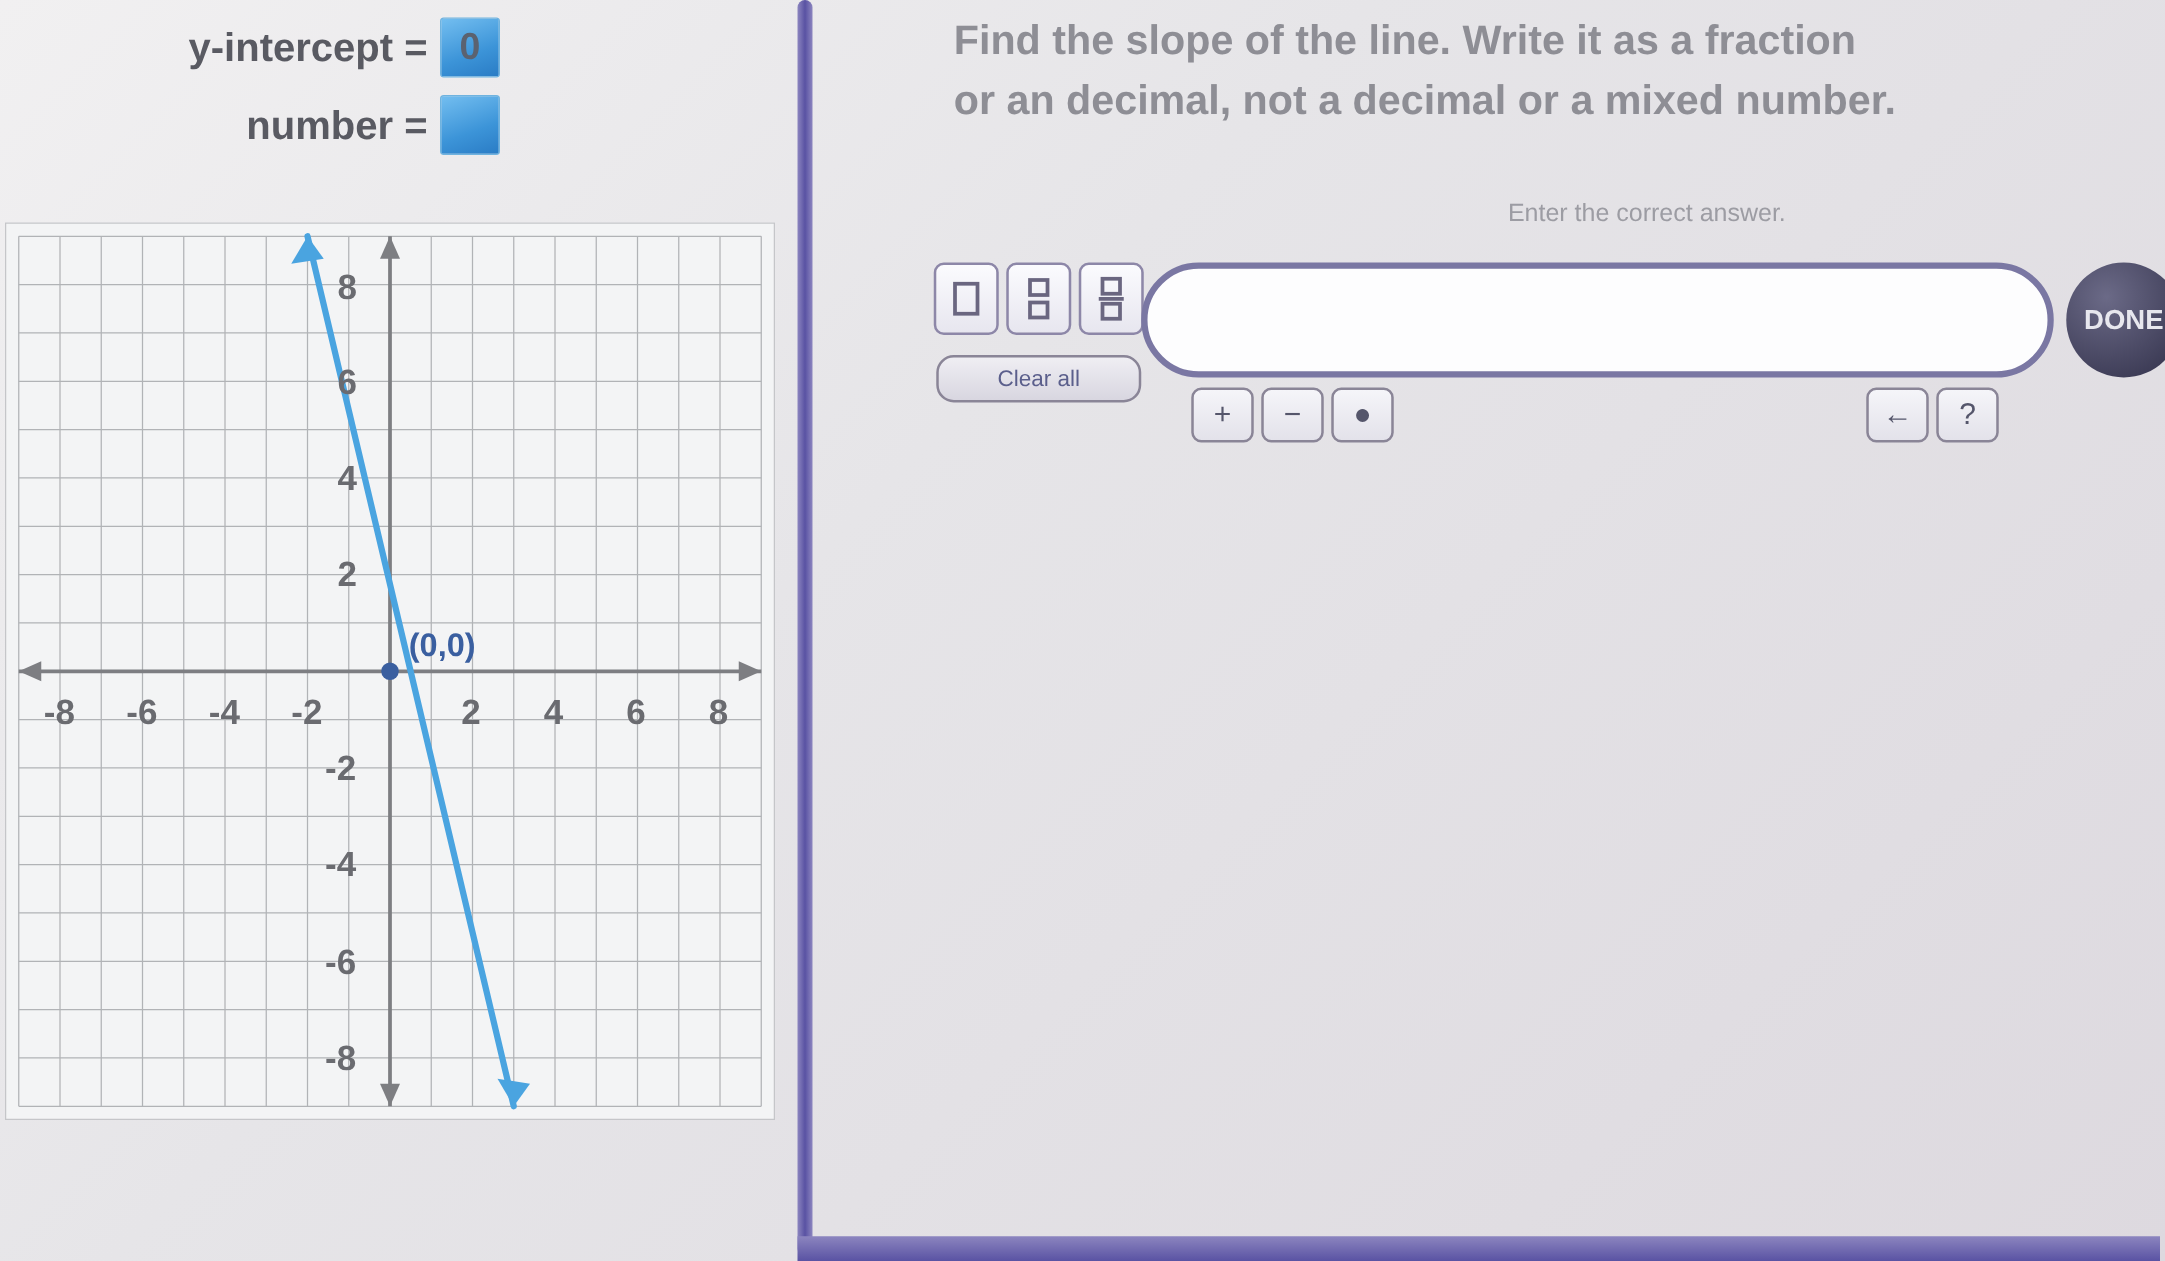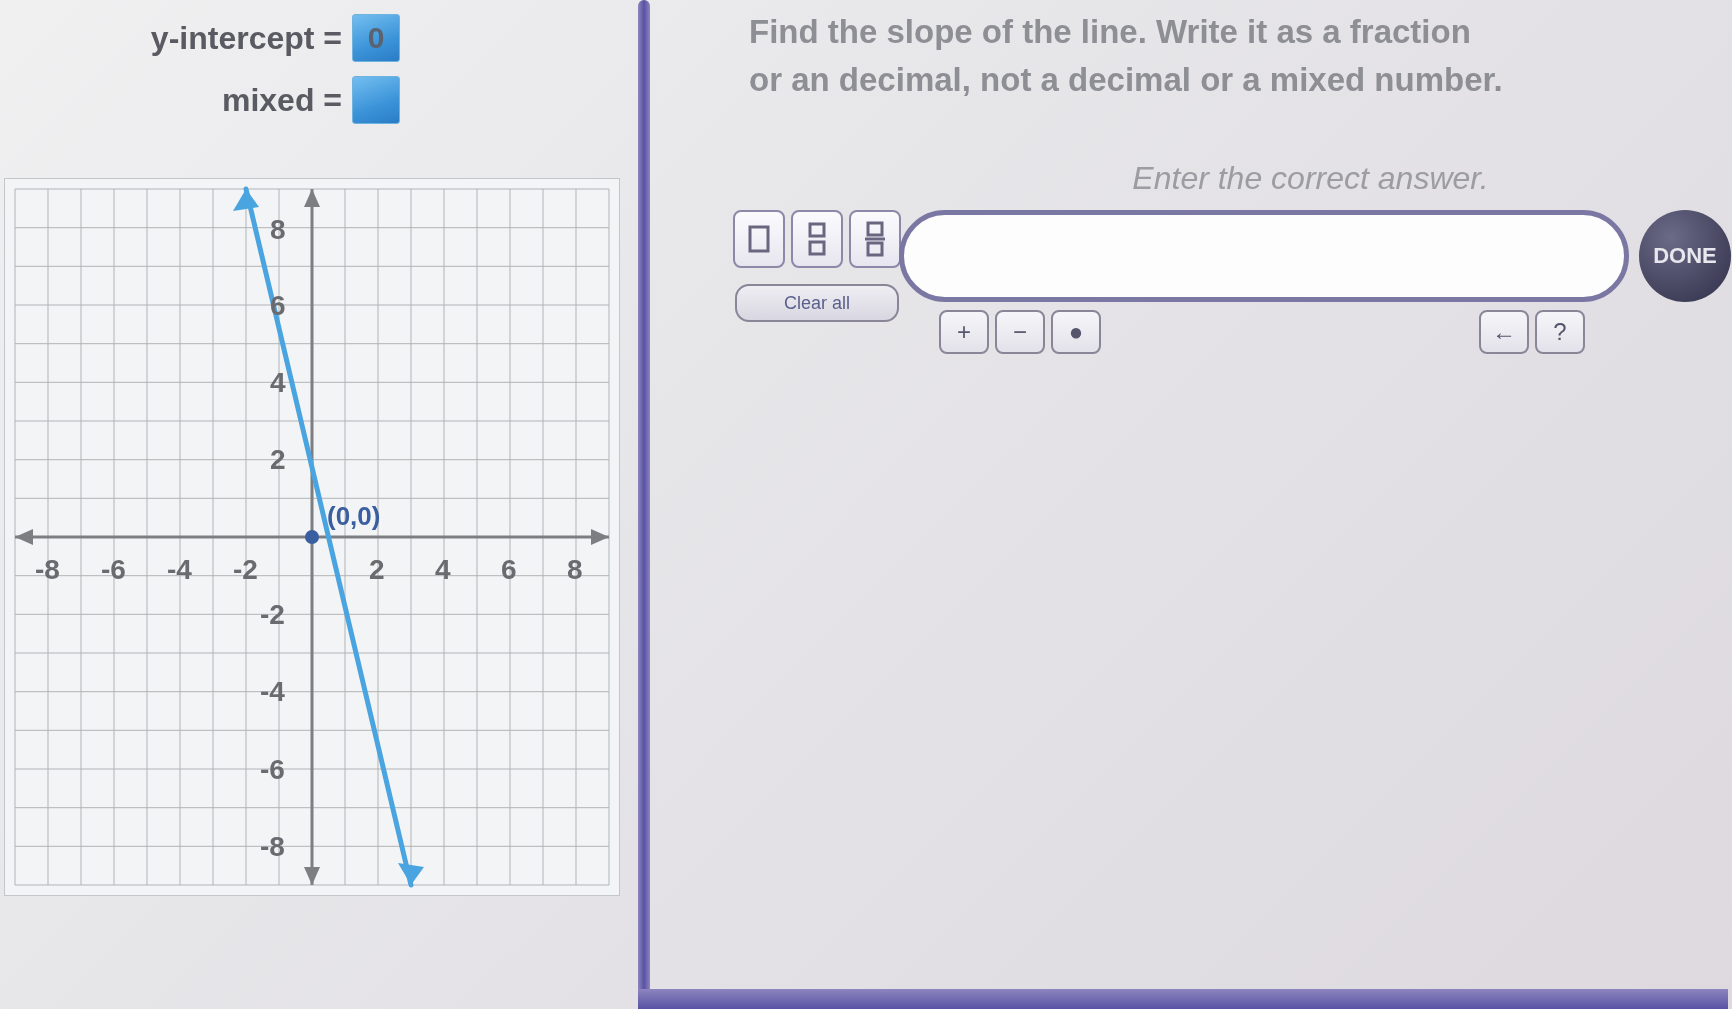--- a/index.html
+++ b/index.html
@@ -22,25 +22,25 @@
   .axis{stroke:#7d7e82;stroke-width:3;}
   .arrowhead{fill:#7d7e82;}
   .plotline{stroke:#4aa4e0;stroke-width:5;fill:none;stroke-linecap:round;}
   .plarrow{fill:#4aa4e0;}
   .axtext{font:28px Verdana,sans-serif;fill:#6a6b70;font-weight:600;}
   .ptlabel{font:26px Verdana,sans-serif;fill:#3a5fa0;font-weight:600;}
   .origin-dot{fill:#3a5fa0;}
   .divider{position:absolute;left:638px;top:0;width:12px;height:1005px;
     background:linear-gradient(90deg,#8c85bf 0%,#5952a3 50%,#8c85bf 100%);
     border-radius:6px;}
-  .right-pane{position:absolute;left:639px;top:0;right:0;height:754px;}
+  .right-pane{position:absolute;left:653px;top:0;right:0;height:754px;}
   .question{position:absolute;top:8px;left:110px;right:20px;font-size:33px;
     color:#8e8e95;font-weight:600;line-height:1.45;text-align:left;}
-  .enter-prompt{position:absolute;top:160px;left:290px;right:40px;font-size:32px;
-    color:#9c9ca3;font-style:italic;text-align:center;}
+  .enter-prompt{position:absolute;top:160px;left:290px;right:40px;font-size:20px;
+    color:#9c9ca3;text-align:center;}
   .keypad-col{position:absolute;top:210px;left:78px;width:200px;}
   .mode-row{display:flex;gap:6px;margin-bottom:8px;justify-content:center;}
   .mode-btn{width:48px;height:54px;border:2px solid #8d87a8;border-radius:8px;
     background:linear-gradient(#fbfbfe,#e7e6ef);display:flex;align-items:center;
     justify-content:center;cursor:pointer;}
   .mode-btn svg{width:30px;height:36px;}
   .clear-btn{width:160px;height:34px;margin:16px auto;border:2px solid #8a8597;
     border-radius:14px;background:linear-gradient(#efeef3,#d8d6e0);
     color:#5b5f8c;font-size:18px;display:flex;align-items:center;
     justify-content:center;cursor:pointer;}
@@ -65,21 +65,21 @@
 <body>
 
 <div class="left-pane">
 
   <div class="answer-row">
     <div class="answer-line">
       <span class="lbl">y-intercept =</span>
       <span class="answer-box">0</span>
     </div>
     <div class="answer-line">
-      <span class="lbl">mixed =</span>
+      <span class="lbl">number =</span>
       <span class="answer-box"></span>
     </div>
   </div>
 
   <div class="graph-wrap">
     <svg class="graph" viewBox="0 0 614 716">
 
       <g>
 
         <line class="gridline" x1="10" y1="10" x2="10" y2="706"></line>

